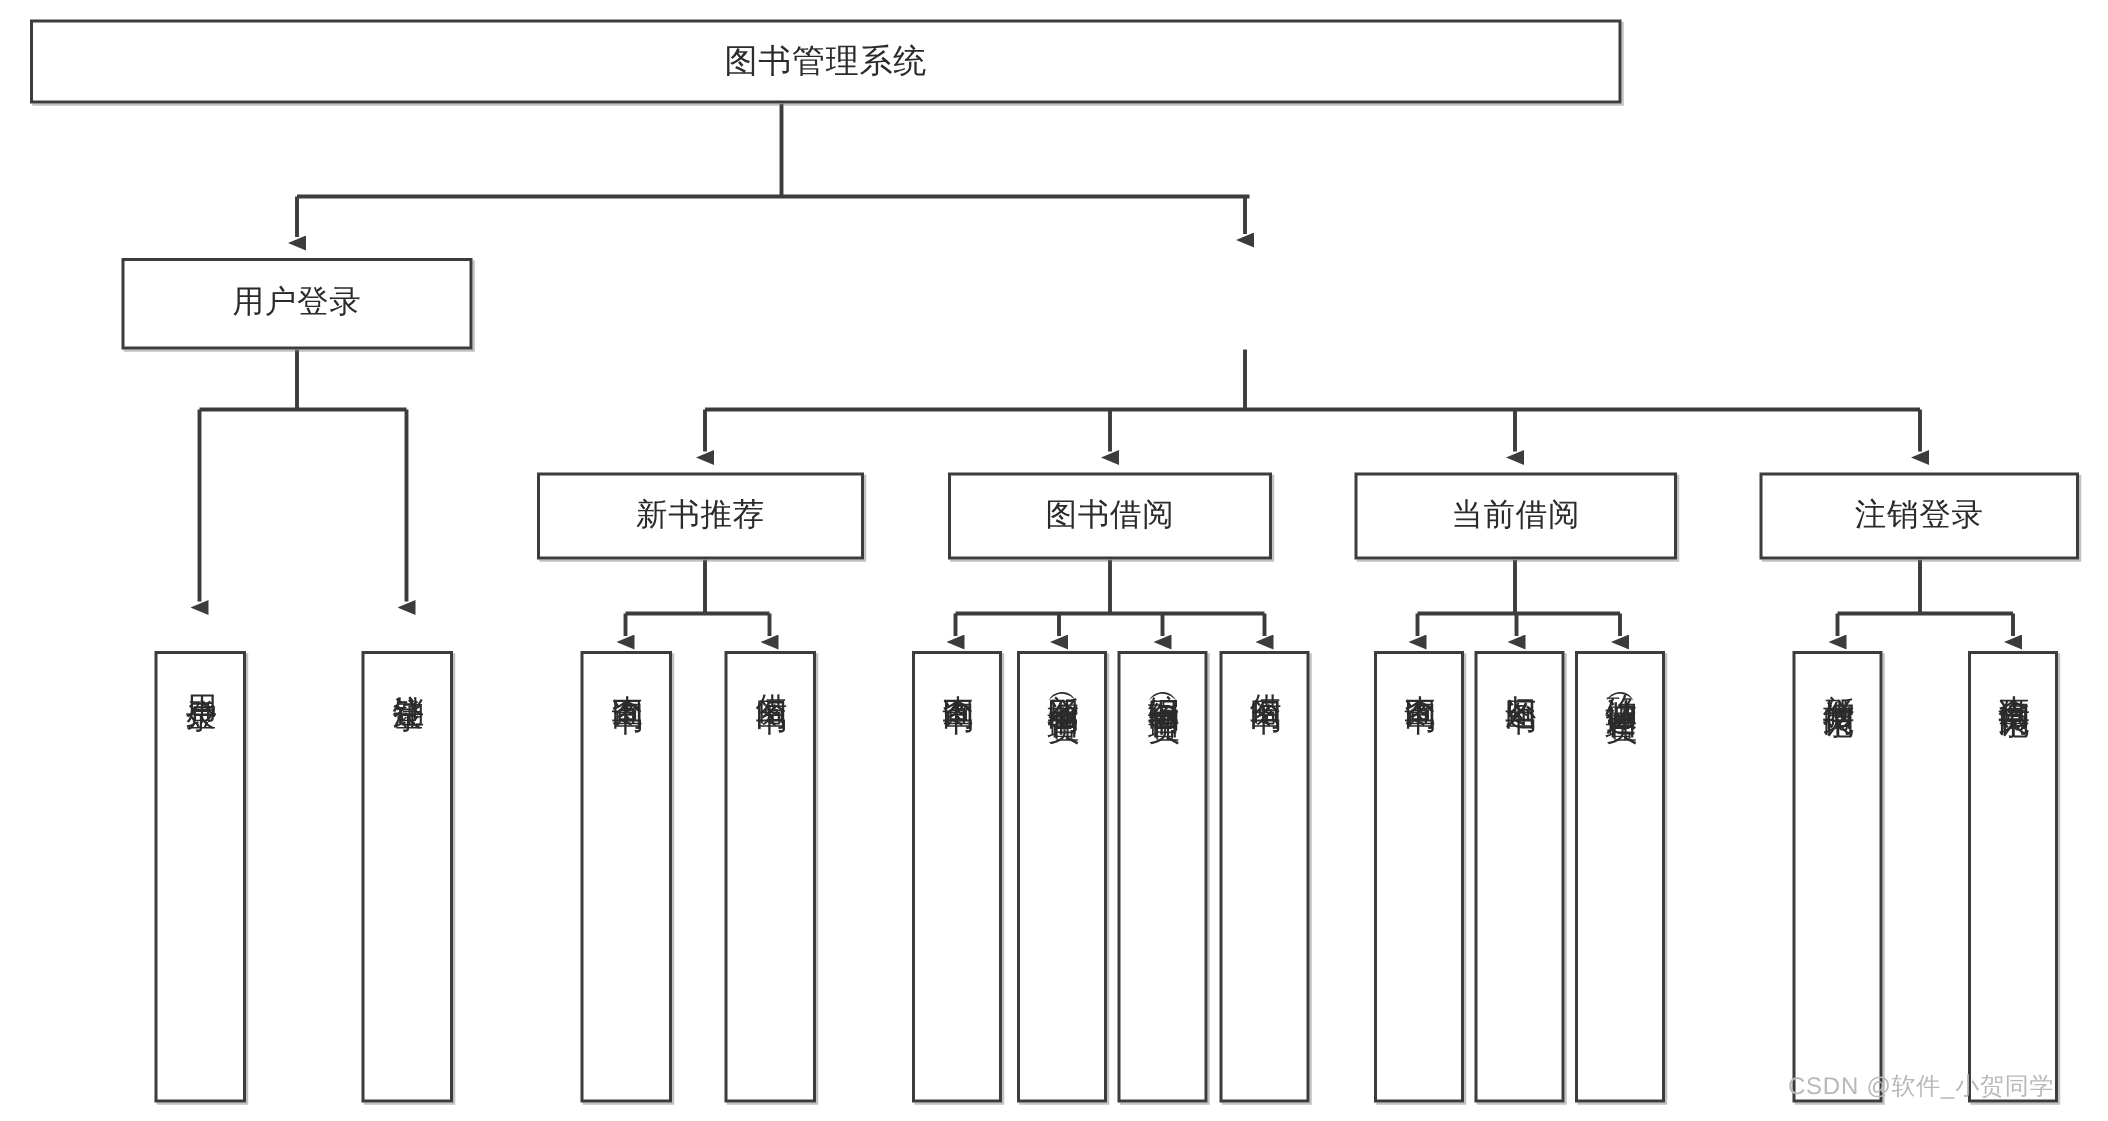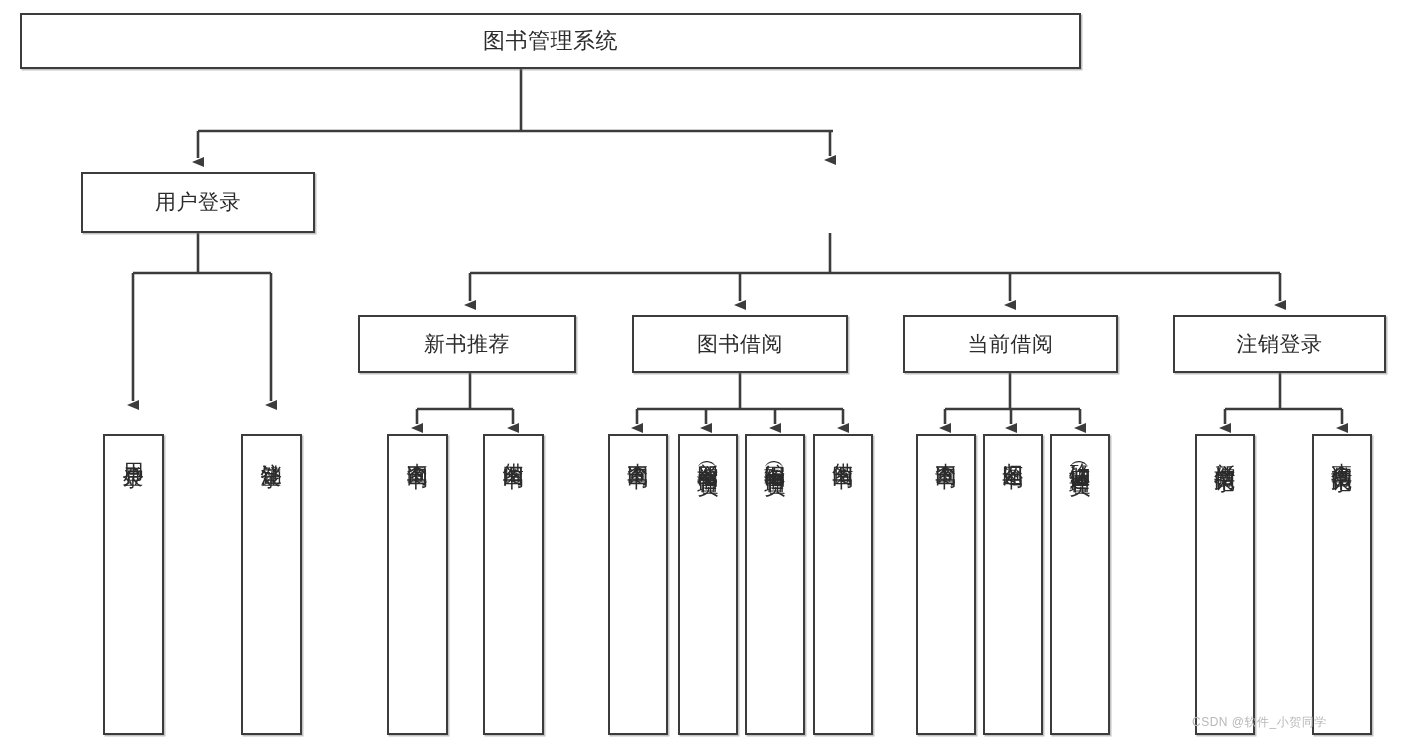--- a/index.html
+++ b/index.html
@@ -57,21 +57,21 @@
     writing-mode: vertical-rl;
     text-orientation: upright;
     font-size: 21px;
     line-height: 1.12;
     letter-spacing: 2px;
     white-space: nowrap;
   }
   .watermark {
     position: absolute;
     color: #b9b9b9;
-    font-size: 12px;
+    font-size: 16px;
     letter-spacing: 0.5px;
     white-space: nowrap;
     user-select: none;
   }
 </style>
 </head>
 <body>
 
 <div id="canvas">
 

